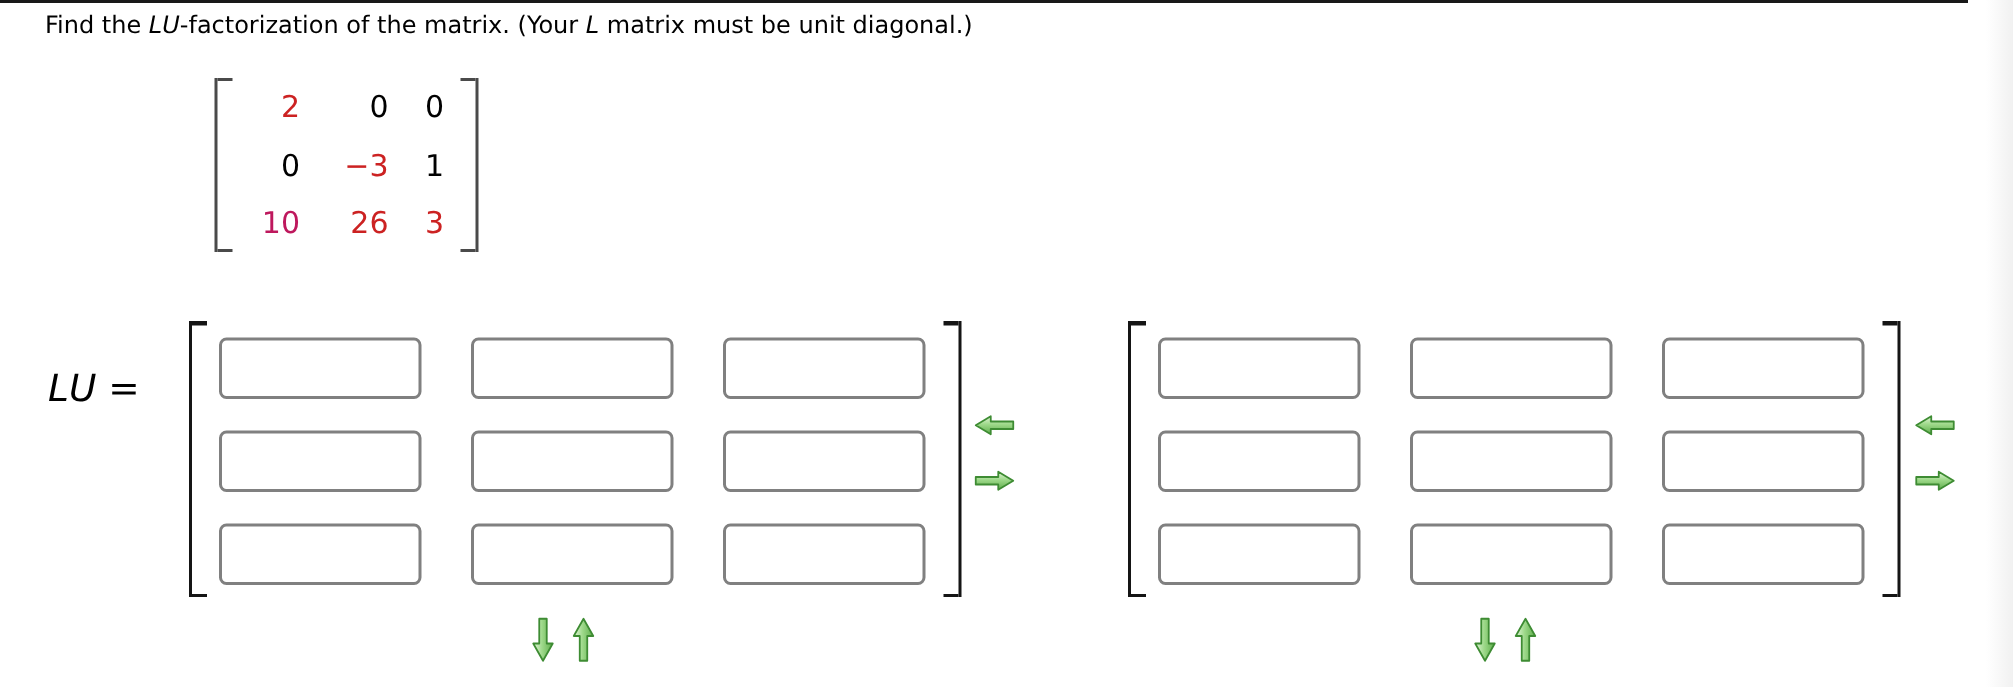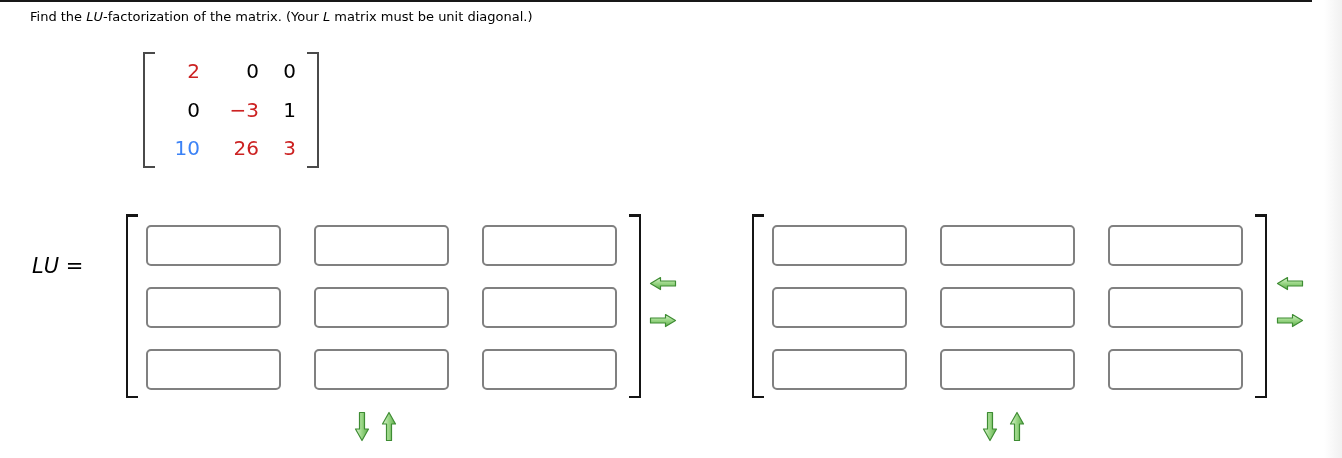--- a/index.html
+++ b/index.html
@@ -9,21 +9,21 @@
     overflow:hidden;
   }
   .abs{position:absolute;}
 
   
   .top-divider{left:0;top:0;width:1312px;height:2px;background:#181818;}
   .right-shade{right:0;top:0;width:18px;height:458px;
     background:linear-gradient(to right,#ffffff,#f1f1f1);}
 
   
-  .title{left:30px;top:4px;font-size:13px;line-height:26px;white-space:nowrap;}
+  .title{left:30px;top:4px;font-size:16px;line-height:26px;white-space:nowrap;}
   .it{font-style:italic;}
 
   
   .brk{position:relative;width:10px;flex:none;align-self:stretch;}
   .brk::before,.brk::after{content:"";position:absolute;width:10px;background:var(--bc);}
   .brk::before{top:0;}
   .brk::after{bottom:0;}
   .brk-l{border-left:var(--bw) solid var(--bc);}
   .brk-l::before,.brk-l::after{left:0;height:var(--bw);}
   .brk-r{border-right:var(--bw) solid var(--bc);}
@@ -32,21 +32,21 @@
   
   .given{--bc:#4a4a4a;--bw:2px;left:143px;top:52px;height:116px;display:flex;}
   .given-grid{
     margin:0 11px 0 7px;display:grid;
     grid-template-columns:38px 46px 24px;column-gap:13px;
     grid-auto-rows:38.6px;align-items:center;justify-items:end;
     font-size:20px;
   }
 
   
-  .lu-label{left:32px;top:254px;font-size:21px;white-space:nowrap;}
+  .lu-label{left:32px;top:244px;font-size:25px;white-space:nowrap;}
 
   
   .answer{--bc:#151515;--bw:2.5px;top:214px;height:184px;display:flex;}
   .m1{left:126px;}
   .m2{left:752px;}
   .ans-grid{
     margin:0 12px 0 8px;padding-top:11px;display:grid;
     grid-template-columns:repeat(3,135px);column-gap:33px;row-gap:21px;
     grid-auto-rows:41px;align-content:start;
   }
@@ -91,21 +91,21 @@
 
   <div class="abs given">
     <div class="brk brk-l"></div>
     <div class="given-grid">
       <span style="color: rgb(204, 34, 34);">2</span>
       <span style="color: rgb(0, 0, 0);">0</span>
       <span style="color: rgb(0, 0, 0);">0</span>
       <span style="color: rgb(0, 0, 0);">0</span>
       <span style="color: rgb(204, 34, 34);">−3</span>
       <span style="color: rgb(0, 0, 0);">1</span>
-      <span style="color: #3b82f6;">10</span>
+      <span style="color: #be185d;">10</span>
       <span style="color: rgb(204, 34, 34);">26</span>
       <span style="color: rgb(204, 34, 34);">3</span>
     </div>
     <div class="brk brk-r"></div>
   </div>
 
   <div class="abs lu-label"><span class="it">LU</span><span> =</span></div>
 
   <div class="abs answer m1">
     <div class="brk brk-l"></div>

